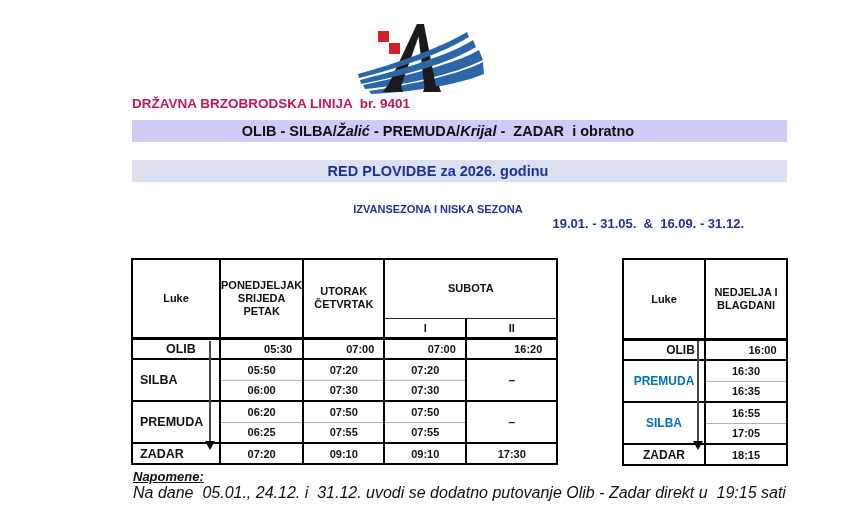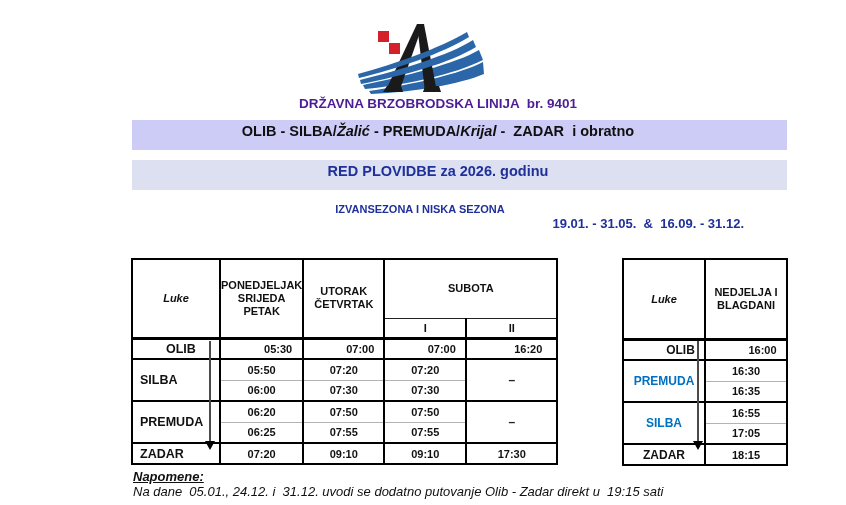--- a/index.html
+++ b/index.html
@@ -5,52 +5,52 @@
   html,body{margin:0;padding:0;}
   body{
     width:846px;height:505px;background:#ffffff;position:relative;
     font-family:"Liberation Sans", sans-serif;color:#111;
     overflow:hidden;
   }
   .abs{position:absolute;}
 
   
   .line-title{
-    left:132px;top:96px;width:612px;text-align:center;
-    font-size:13.5px;font-weight:bold;white-space:pre;color:#4c1d95;
-  }
-  .bar{left:132px;width:655px;height:30px;}
+    left:132px;top:96px;width:612px;text-align:left;
+    font-size:13.5px;font-weight:bold;white-space:pre;color:#be185d;
+  }
+  .bar{left:132px;width:655px;height:22px;}
   .route-bar{top:120px;background:#cdccf7;}
   .schedule-bar{top:160px;background:#dce0f1;}
   .bar-text{
     width:612px;height:22px;line-height:22px;text-align:center;
     font-weight:bold;font-size:14.5px;white-space:pre;
   }
   .route-text{color:#101010;}
   .schedule-text{color:#1f3099;}
   .season1{
-    left:114px;top:203px;width:612px;text-align:center;
+    left:132px;top:203px;width:612px;text-align:center;
     font-size:11px;font-weight:bold;color:#1f3099;white-space:pre;
   }
   .season2{
     left:132px;top:216px;width:612px;text-align:right;
     font-size:13px;font-weight:bold;color:#1f3099;white-space:pre;
   }
 
   
   .tblwrap{position:absolute;top:258px;}
   .tblwrap.left{left:131px;}
   .tblwrap.right{left:622px;}
   table{border-collapse:collapse;table-layout:fixed;}
   .tbl{border:2px solid #000;}
   .tbl th,.tbl td{
     border:2px solid #000;padding:0;text-align:center;vertical-align:middle;
     font-size:11px;font-weight:bold;overflow:hidden;
   }
-  .luke{font-style:italic;font-weight:normal;font-size:13.5px;}
+  .luke{font-weight:normal;font-size:13.5px;}
   .dayhead{font-size:10px;line-height:13px;white-space:pre-line;}
   .subhead{border-bottom:1px solid #222 !important;}
   .subcol{border-top:1px solid #222 !important;font-size:11px;}
   .subcol2{border-left:1px solid #777 !important;}
   .headsep{border-bottom:3px solid #000 !important;}
   tr.body-first td{border-top:3px solid #000;padding-left:33px;}
   td.port{text-align:left;padding-left:7px;font-size:12.5px;}
   td.portc{text-align:center;font-size:12px;}
   td.blue{color:#0070c0;}
   .thin-b{border-bottom:1px solid #b3b3b3 !important;}
@@ -68,21 +68,21 @@
   }
   .arrow-left{left:78px;top:83px;height:100px;}
   .arrow-right{left:75px;top:83px;height:100px;}
 
   
   .notes-title{
     left:133px;top:469px;font-size:13px;font-weight:bold;font-style:italic;
     text-decoration:underline;color:#101010;
   }
   .notes-line{
-    left:133px;top:484px;font-size:13px;font-style:italic;color:#101010;white-space:pre;
+    left:133px;top:484px;font-size:16px;font-style:italic;color:#101010;white-space:pre;
   }
 </style>
 </head>
 <body>
 
 <div class="abs" style="left:355px;top:12px;width:130px;height:82px;">
   <svg width="130" height="82" viewBox="0 0 130 82" xmlns="http://www.w3.org/2000/svg">
 
     <path d="M8,73 C50,64 100,52 124,38 L128,48 C100,62 52,73 10,77 Z" fill="#2a66a8"></path>
     <path d="M14,79 C60,72 105,62 128,50 L129,62 C105,72 60,80 16,82 Z" fill="#2a66a8"></path>

